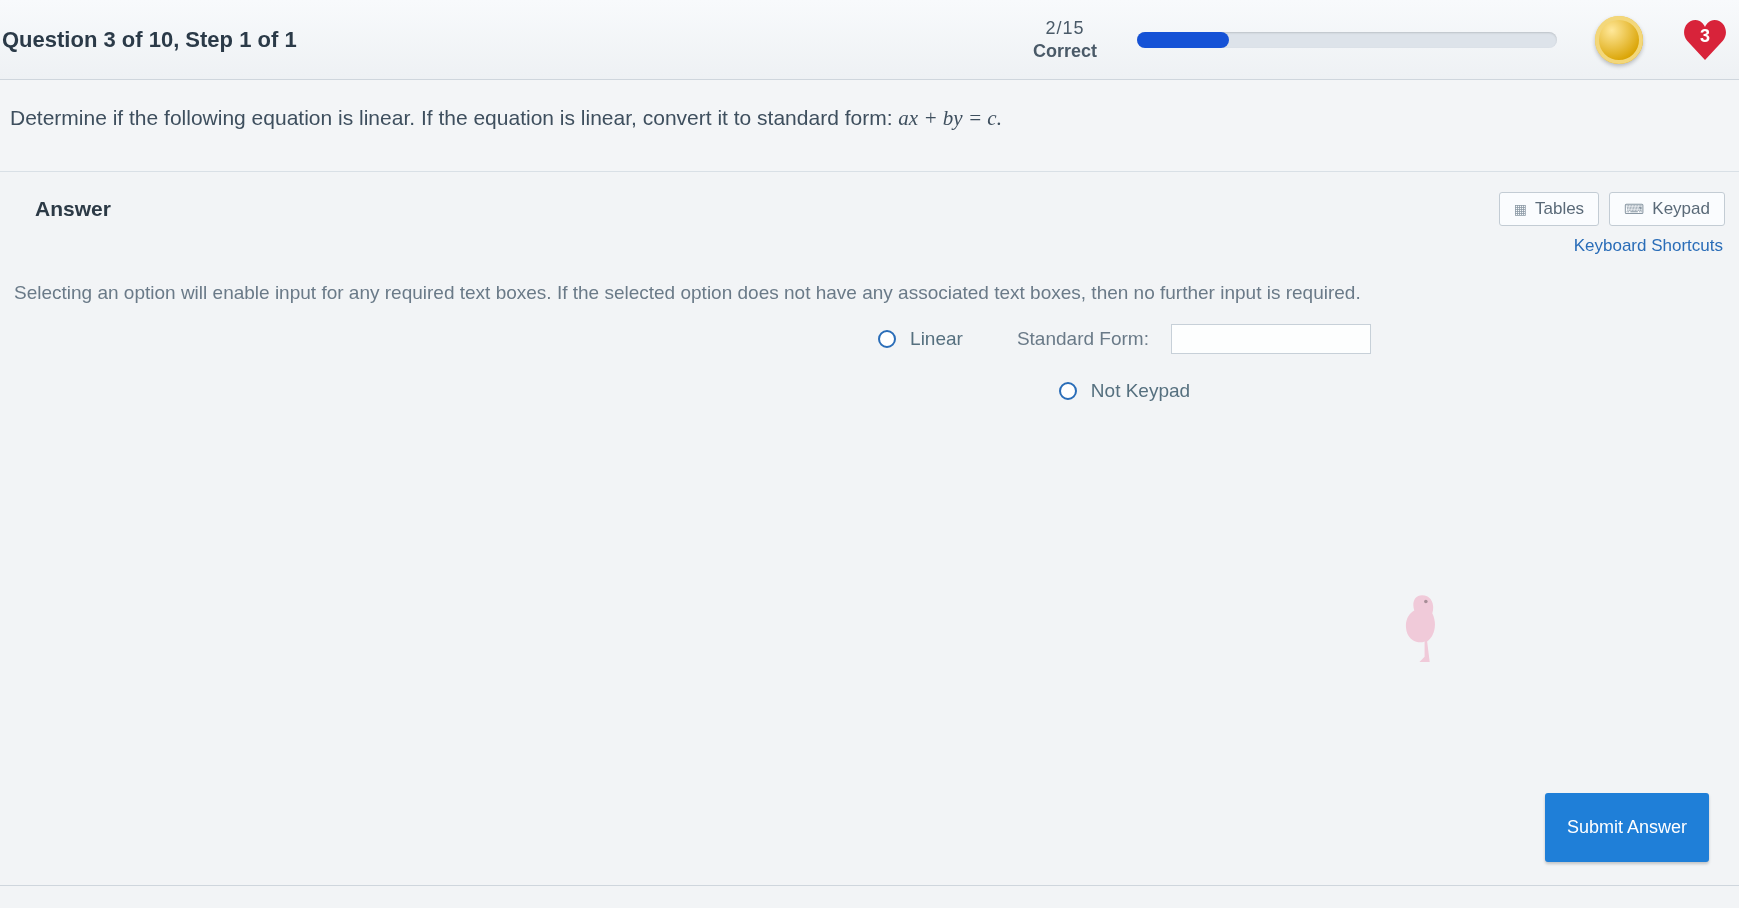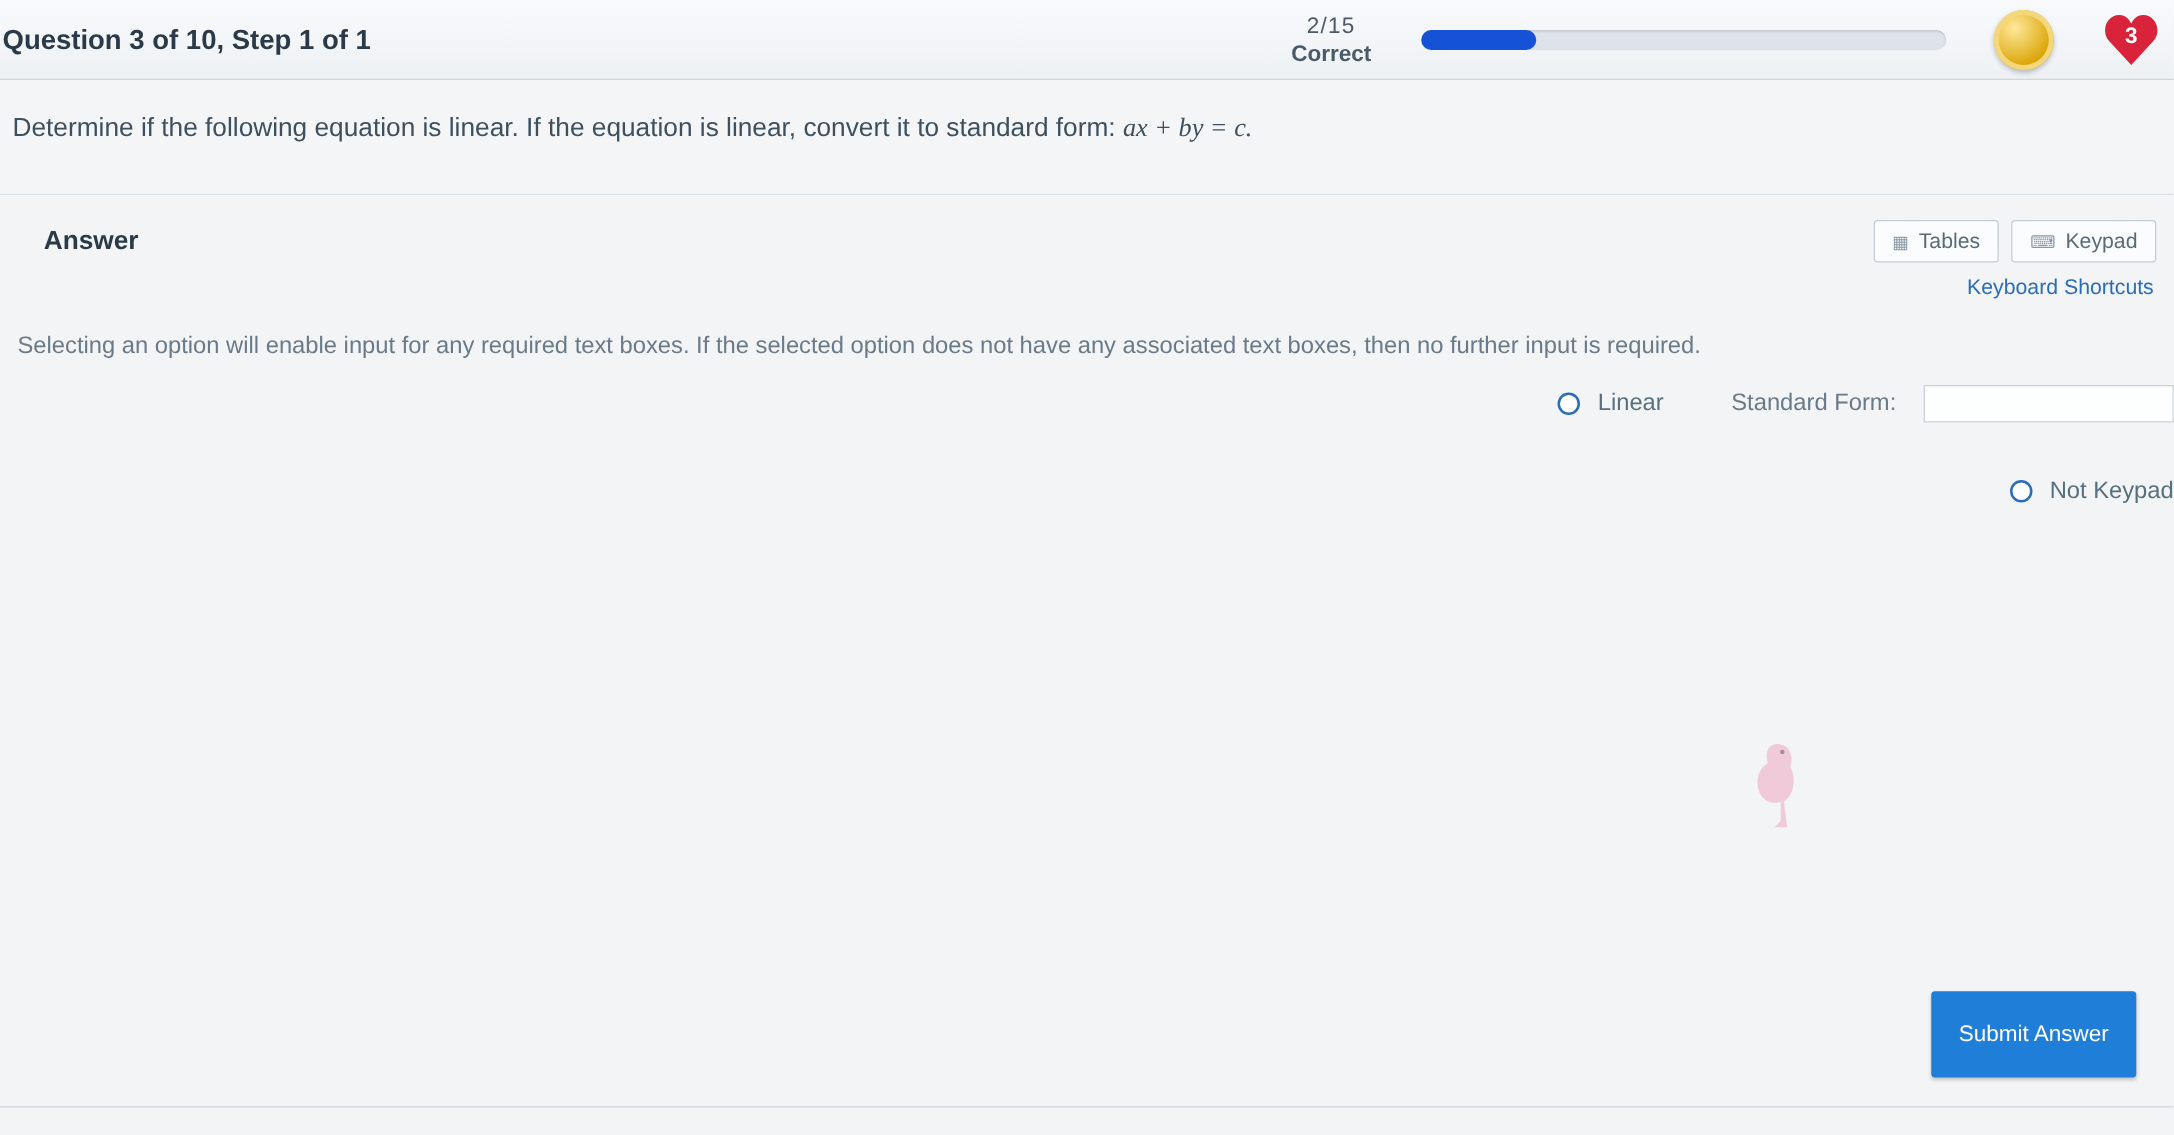--- a/index.html
+++ b/index.html
@@ -8,21 +8,21 @@
   background: #f2f4f6;
   color: #3a4a5a;
   width: 1739px;
   height: 908px;
   overflow: hidden;
   position: relative;
 }
 .header {
   display: flex;
   align-items: center;
-  height: 64px;
+  height: 80px;
   background: linear-gradient(#f8fafc,#eef1f4);
   border-bottom: 1px solid #cfd6dd;
   padding: 0 12px 0 0;
   gap: 20px;
 }
 .q-title {
   font-size: 22px;
   font-weight: 700;
   color: #2b3a48;
   padding-left: 2px;
@@ -113,22 +113,22 @@
   color:#2a6db8;
   font-size:17px;
   padding: 4px 16px 0 0;
 }
 .hint {
   color:#6a7a88;
   font-size:19px;
   padding: 26px 14px 20px;
 }
 .options {
-  display:flex;flex-direction:column;gap:44px;
-  align-items:flex-end;
+  display:flex;flex-direction:column;gap:26px;
+  align-items:center;
   margin-left: 510px;
 }
 .opt-row { display:flex; align-items:center; gap:14px;}
 .radio {
   width:18px;height:18px;border:2px solid #2a6db8;border-radius:50%;
   display:inline-block;flex-shrink:0;cursor:pointer;background:#fff;
 }
 .opt-label { font-size:19px; color:#56707f; cursor:pointer;}
 .sf-label { font-size:19px; color:#6a7a88; margin-left:40px;}
 .sf-input {

